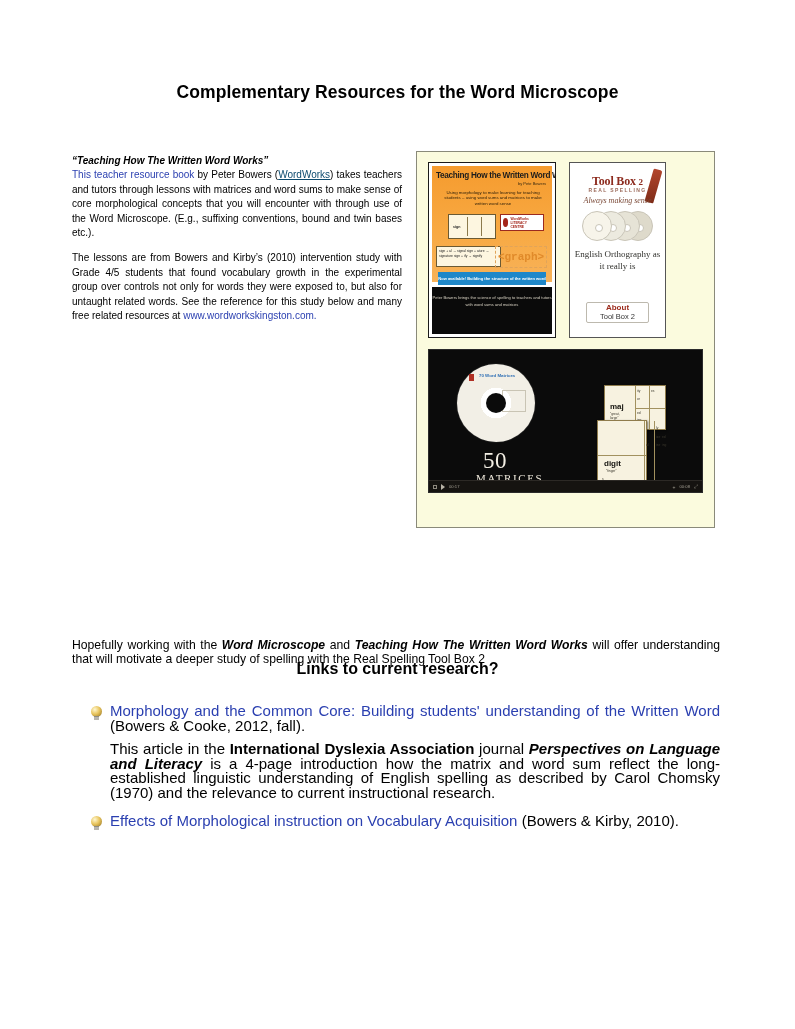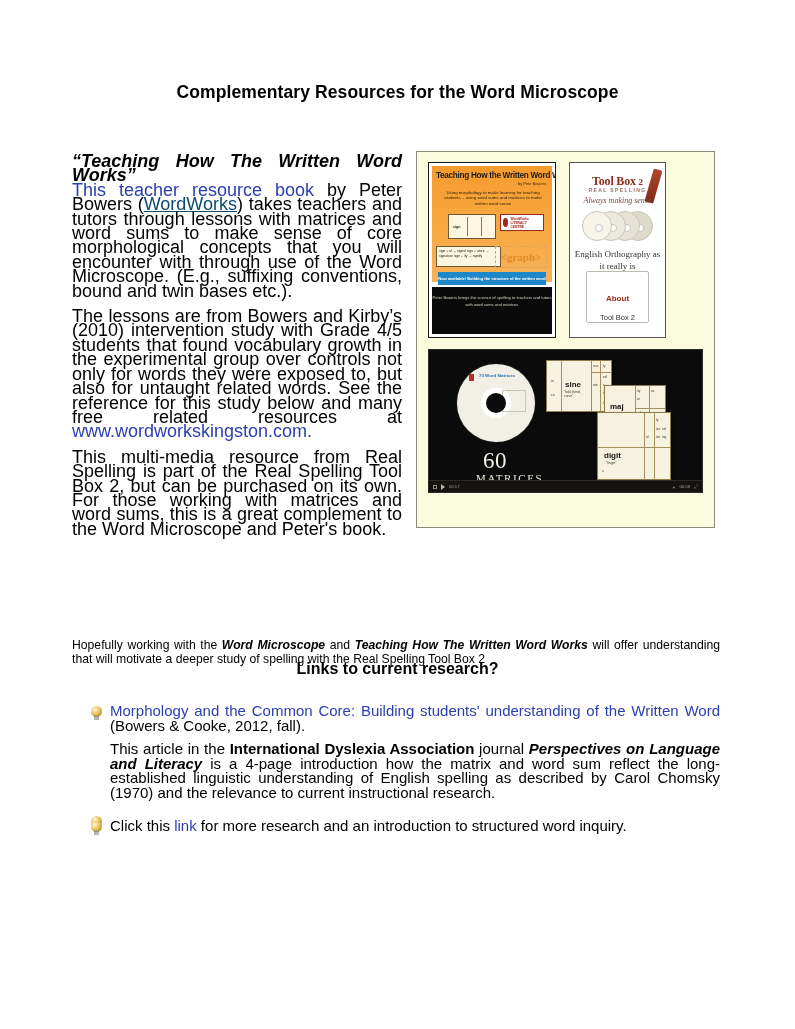--- a/index.html
+++ b/index.html
@@ -23,21 +23,21 @@
     font-weight: bold;
     letter-spacing: 0.1px;
   }
 
   
   .left-col {
     position: absolute;
     top: 154px;
     left: 72px;
     width: 330px;
-    font-size: 18px;
+    font-size: 10px;
     line-height: 14.4px;
     text-align: justify;
   }
   .left-col p { margin: 0 0 11px 0; }
   .left-col p.tight { margin-bottom: 0; }
   .sec-head {
     font-weight: bold;
     margin: 0 0 0 0 !important;
     text-align: left;
   }
@@ -121,21 +121,21 @@
     position: absolute; top: 80px; left: 4px;
     width: 65px; height: 21px; background:#fdf6e0; border:1px solid #6b5a33;
     font-size:3.4px; color:#222; padding:2px 2px; line-height:5.2px;
   }
   .ca-graph {
     position:absolute; top:80px; right:5px;
     width:52px; height:22px;
     border:1px dashed #e0a45a;
     color:#e08a2a; font-size:11px; font-weight:bold;
     display:flex; align-items:center; justify-content:center;
-    font-family:Liberation Serif, serif;
+    font-family:Liberation Mono, monospace;
   }
   .ca-btn {
     position:absolute; top:106px; left:6px; right:6px; height:13px;
     background:#1e87c9; color:#fff; font-size:4px; font-weight:bold;
     display:flex; align-items:center; justify-content:center;
   }
   .ca-black {
     position:absolute; bottom:3px; left:3px; right:3px; height:47px;
     background:#0a0a0a; color:#d9d3c4; font-size:4.1px; line-height:6.5px;
     text-align:center; padding-top:8px;
@@ -175,24 +175,24 @@
   .cb-discs .d1 { left:12px; background:#f7f4ea; }
   .cb-discs .d2 { left:26px; background:#eceadf; }
   .cb-discs .d3 { left:40px; background:#e6e3d6; }
   .cb-discs .d4 { left:53px; background:#dedacb; }
   .cb-tag {
     position:absolute; top:86px; left:2px; right:2px; text-align:center;
     font-family:"Liberation Serif", serif;
     font-size:9px; line-height:11.5px; color:#33332f;
   }
   .cb-about {
-    position:absolute; bottom:14px; left:16px; right:16px; height:52px;
+    position:absolute; bottom:14px; left:16px; right:16px; height:21px;
     border:1px solid #bdb9ae; border-radius:2px;
-    display:flex; flex-direction:column; align-items:center; justify-content:flex-end;
-    gap:10px; background:#fff;
+    display:flex; flex-direction:column; align-items:center; justify-content:flex-start;
+    gap:0; background:#fff;
   }
   .cb-about .a1 { font-size:8px; font-weight:bold; color:#9c2b1b; }
   .cb-about .a2 { font-size:7.5px; color:#333; }
 
   
   .video {
     position:absolute; top:197px; left:11px;
     width:275px; height:144px;
     background:#0b0b0b; border:1px solid #2b2b2b;
     overflow:hidden;
@@ -226,21 +226,21 @@
   }
   .card .w {
     position:absolute; font-weight:bold; color:#15140f;
     font-family:"Liberation Sans", sans-serif;
   }
   .card .g { position:absolute; font-size:3.3px; color:#3a372c; line-height:4px; }
   .card .div { position:absolute; background:#a2915f; }
   .c-sine  { top:10px;  left:117px; width:66px; height:52px; }
   .c-maj   { top:35px;  left:175px; width:62px; height:45px; }
   .c-ease  { top:54px;  left:90px;  width:66px; height:60px; }
-  .c-digit { top:62px;  left:168px; width:74px; height:68px; }
+  .c-digit { top:70px;  left:168px; width:50px; height:68px; }
   .v-bar {
     position:absolute; left:0; right:0; bottom:0; height:12px;
     background:#151310; border-top:1px solid #2c2925;
     display:flex; align-items:center; padding:0 4px; gap:4px;
   }
   .v-bar .tri { width:0;height:0;border-left:4px solid #b9b4a7;border-top:3px solid transparent;border-bottom:3px solid transparent; }
   .v-bar .sq { width:4px;height:4px;border:1px solid #8d897e; }
   .v-bar .t { font-size:4.2px; color:#a39f93; }
   .v-bar .spacer { flex:1; }
   .v-bar .plus { font-size:5px; color:#a39f93; }
@@ -286,21 +286,20 @@
   <div class="left-col">
 
     <p class="tight">
       <span class="q-title">“Teaching How The Written Word Works”</span>
     </p>
 
     <p><span class="lnk">This teacher resource book</span><span> by Peter Bowers (</span><span class="lnk-u">WordWorks</span><span>) takes teachers and tutors through lessons with matrices and word sums to make sense of core morphological concepts that you will encounter with through use of the Word Microscope. (E.g., suffixing conventions, bound and twin bases etc.).</span></p>
 
     <p><span>The lessons are from Bowers and Kirby’s (2010) intervention study with Grade 4/5 students that found vocabulary growth in the experimental group over controls not only for words they were exposed to, but also for untaught related words. See the reference for this study below and many free related resources at </span><span class="lnk">www.wordworkskingston.com.</span></p>
 
-    <p>This multi-media resource from Real Spelling is part of the Real Spelling Tool Box 2, but can be purchased on its own. For those working with matrices and word sums, this is a great complement to the Word Microscope and Peter's book.</p>
   </div>
 
   <div class="img-panel">
 
     <div class="covers">
 
       <div class="cover cover-a">
         <div class="ca-top">
           <div class="ca-title">Teaching How the Written Word Works</div>
           <div class="ca-byline">by Pete Bowers</div>
@@ -348,41 +347,23 @@
       </div>
     </div>
 
     <div class="video">
       <div class="v-disc">
         <div class="dl">70 Word
 Matrices</div>
         <div class="dr"></div>
         <div class="dm"></div>
       </div>
-      <div class="v-70">60</div>
+      <div class="v-70">50</div>
       <div class="v-mat">MATRICES</div>
 
-      <div class="card c-sine">
-        <div class="div" style="left:14px;top:0;bottom:0;width:1px;"></div>
-        <div class="div" style="left:44px;top:0;bottom:0;width:1px;"></div>
-        <div class="div" style="left:53px;top:0;bottom:0;width:1px;"></div>
-        <div class="div" style="left:44px;right:0;top:11px;height:1px;"></div>
-        <div class="g" style="top:18px;left:4px;">in</div>
-        <div class="g" style="top:32px;left:4px;">co</div>
-        <div class="w" style="top:19px;left:18px;font-size:8px;">sine</div>
-        <div class="g" style="top:29px;left:17px;white-space:pre;">"fold, bend,
-curve"</div>
-        <div class="g" style="top:22px;left:46px;">ate</div>
-        <div class="g" style="top:3px;left:46px;">ous</div>
-        <div class="g" style="top:3px;left:56px;">ly</div>
-        <div class="g" style="top:14px;left:56px;">ed</div>
-        <div class="g" style="top:22px;left:56px;">s</div>
-        <div class="g" style="top:30px;left:56px;">ing</div>
-        <div class="g" style="top:40px;left:56px;">ion</div>
-      </div>
 
       <div class="card c-maj">
         <div class="div" style="left:30px;top:0;bottom:0;width:1px;"></div>
         <div class="div" style="left:44px;top:0;bottom:0;width:1px;"></div>
         <div class="div" style="left:30px;right:0;top:22px;height:1px;"></div>
         <div class="w" style="top:16px;left:5px;font-size:8px;">maj</div>
         <div class="g" style="top:26px;left:5px;white-space:pre;">"great,
 large"</div>
         <div class="g" style="top:3px;left:32px;">ity</div>
         <div class="g" style="top:3px;left:46px;">es</div>
@@ -436,25 +417,19 @@
         </div>
       <div class="headline"><span class="lnk">Morphology and the Common Core: Building students' understanding of the Written Word</span><span> (Bowers &amp; Cooke, 2012, fall).</span></div>
       <div class="body"><span>This article in the </span><b>International Dyslexia Association</b><span> journal </span><b><i>Perspectives on Language and Literacy</i></b><span> is a 4-page introduction how the matrix and word sum reflect the long-established linguistic understanding of English spelling as described by Carol Chomsky (1970) and the relevance to current instructional research.</span></div>
     </div>
 
     <div class="bi">
       <div class="bulb">
           <div class="glass"></div>
           <div class="base"></div>
         </div>
+      <div class="headline"><span class="lnk">Effects of Morphological instruction on Vocabulary Acquisition</span><span> (Bowers &amp; Kirby, 2010).</span></div>
     </div>
 
-    <div class="bi last-bullet">
-      <div class="bulb">
-          <div class="glass"></div>
-          <div class="base"></div>
-        </div>
-      <div class="headline"><span>Click this </span><span class="lnk">link</span><span> for more research and an introduction to structured word inquiry.</span></div>
-    </div>
 
   </div>
 
 </div>
 
 </body></html>

